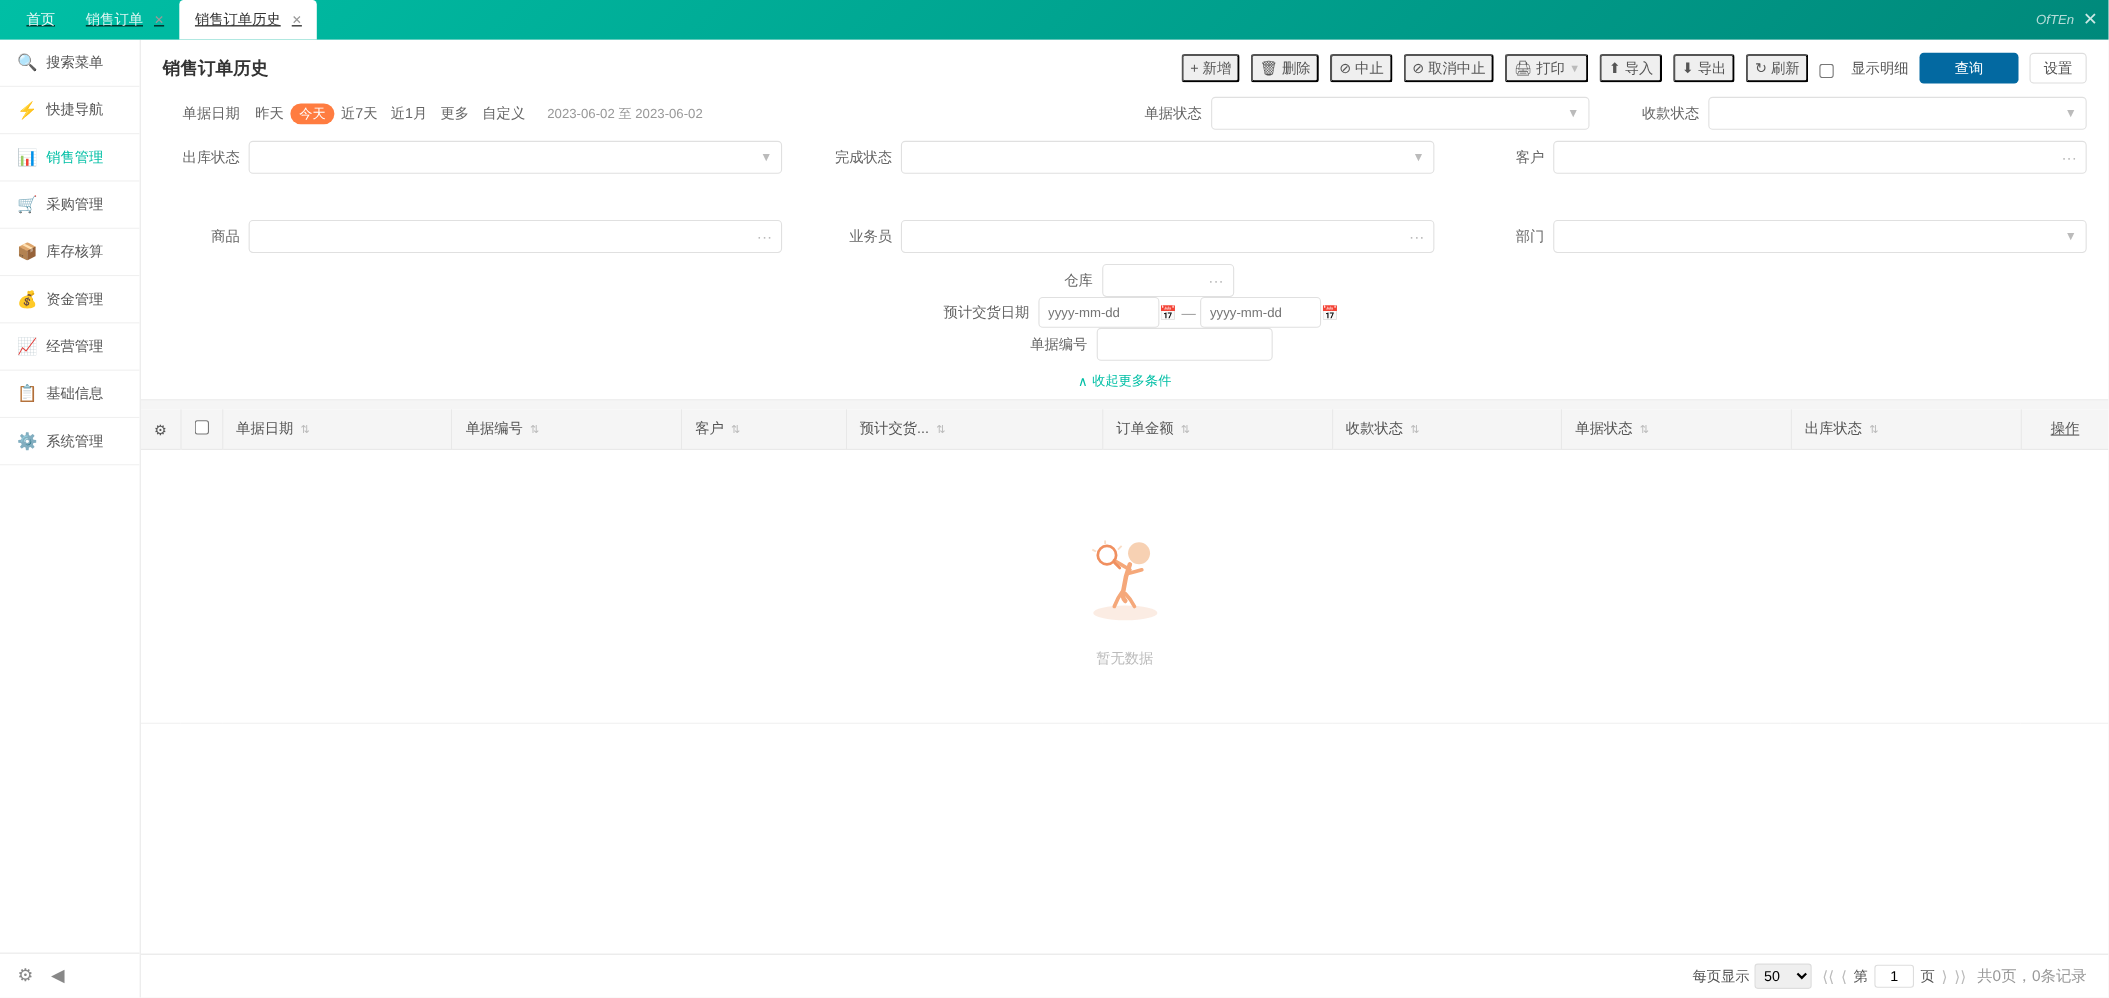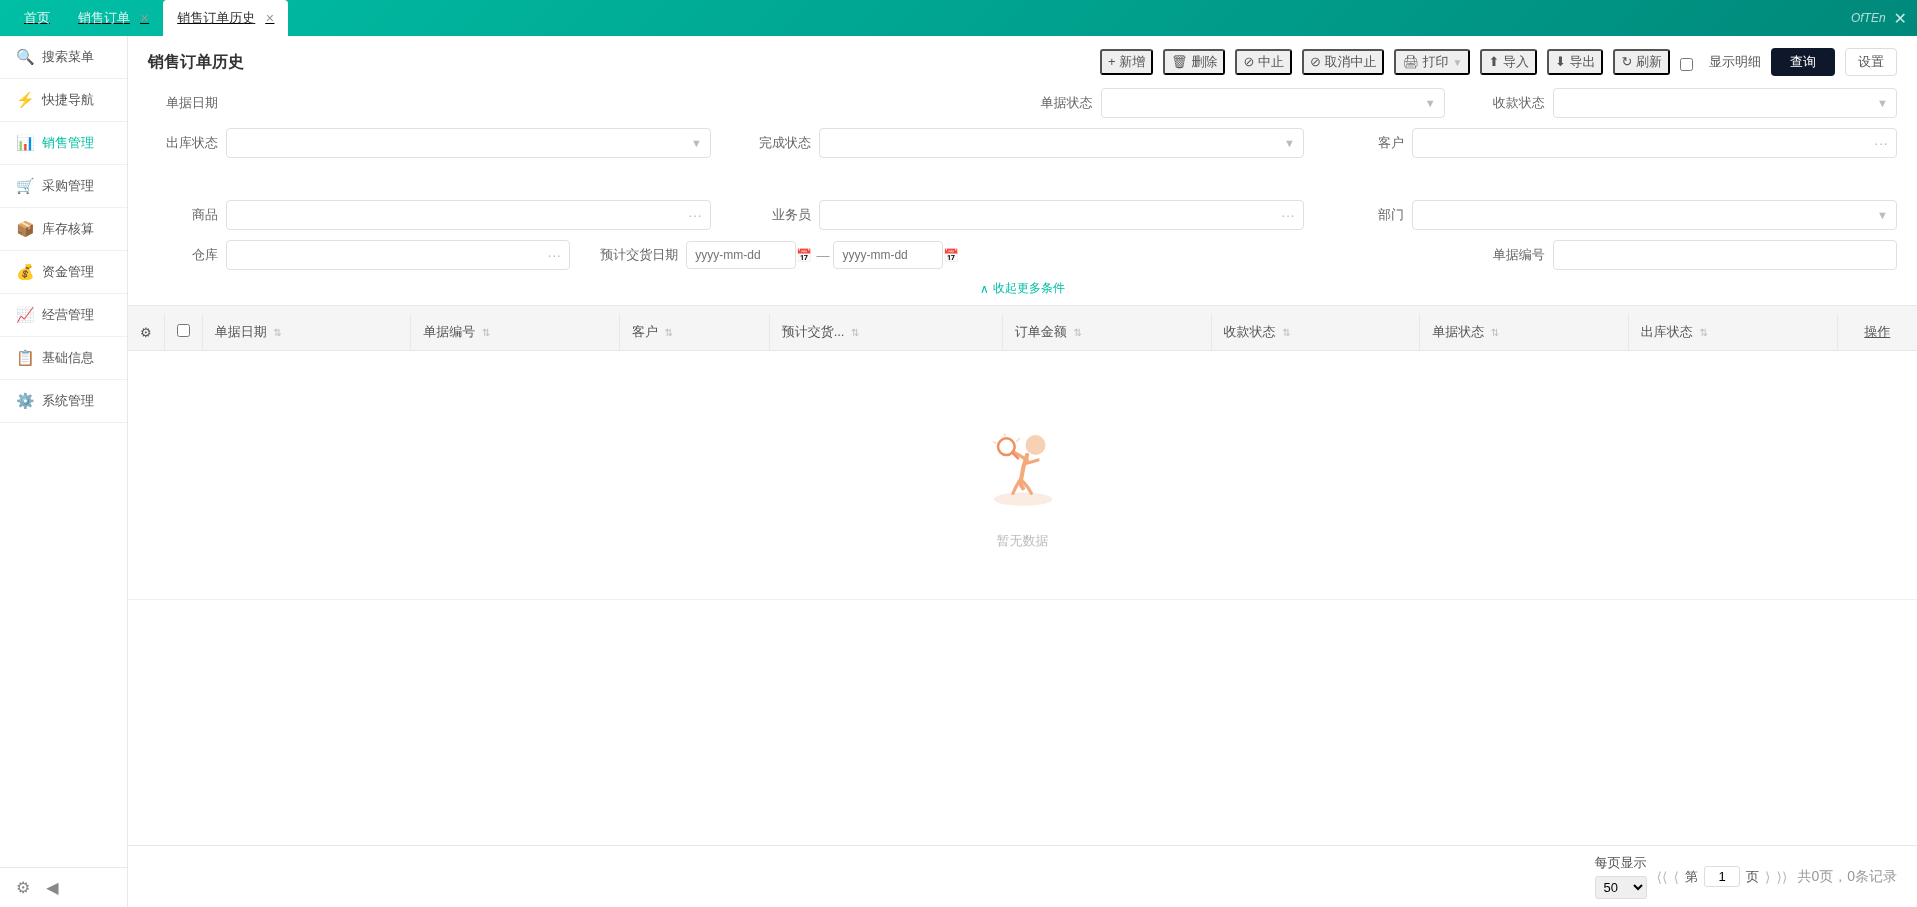--- a/index.html
+++ b/index.html
@@ -141,24 +141,24 @@
       display: flex;
       align-items: center;
       gap: 4px;
       font-size: 13px;
       color: #555;
       cursor: pointer;
       padding: 2px 6px;
       border-radius: 3px;
     }
     .toolbar-btn-primary {
-      background: #0f172a;
+      background: #0369a1;
       color: #fff;
       border: none;
-      padding: 5px 19px;
+      padding: 5px 32px;
       border-radius: 4px;
       font-size: 13px;
       cursor: pointer;
     }
     .toolbar-btn-secondary {
       background: #fff;
       color: #555;
       border: 1px solid #ddd;
       padding: 4px 12px;
       border-radius: 4px;
@@ -334,21 +334,20 @@
       align-items: center;
       justify-content: flex-end;
       gap: 10px;
       font-size: 13px;
       color: #555;
     }
     .per-page-select {
       display: flex;
       align-items: center;
       gap: 4px;
-      flex-direction: column;
     }
     .per-page-select select {
       border: 1px solid #ddd;
       border-radius: 3px;
       padding: 2px 4px;
       font-size: 13px;
       outline: none;
     }
     .pagination {
       display: flex;
@@ -486,20 +485,31 @@
             <span>设置</span>
           </button>
         </div>
       </div>
 
       <div class="filter-area" style="padding: 0; background: transparent; border: none;">
 
         <div class="filter-row" style="margin-bottom: 10px;">
           <div class="filter-item" style="flex: 2;">
             <span class="filter-label">单据日期</span>
+            <div style="display:flex; align-items:center; gap:6px;">
+              <div class="date-options">
+                <span class="date-opt">昨天</span>
+                <span class="date-opt active-badge">今天</span>
+                <span class="date-opt">近7天</span>
+                <span class="date-opt">近1月</span>
+                <span class="date-opt">更多</span>
+                <span class="date-opt">自定义</span>
+              </div>
+              <span class="date-range-text">2023-06-02 至 2023-06-02</span>
+            </div>
           </div>
           <div class="filter-item" style="margin-left:30px;">
             <span class="filter-label">单据状态</span>
             <div class="filter-control" style="min-width:160px;">
               <span class="arrow-icon">▼</span>
             </div>
           </div>
           <div class="filter-item" style="margin-left:30px;">
             <span class="filter-label">收款状态</span>
             <div class="filter-control" style="min-width:160px;">
@@ -543,21 +553,21 @@
             </div>
           </div>
           <div class="filter-item" style="margin-left:30px;">
             <span class="filter-label">部门</span>
             <div class="filter-control" style="flex:1; min-width:160px;">
               <span class="arrow-icon">▼</span>
             </div>
           </div>
         </div>
 
-        <div class="filter-row" style="margin-bottom: 6px;">
+        <div class="filter-row" style="margin-bottom: 6px; flex-direction: column;">
           <div class="filter-item">
             <span class="filter-label">仓库</span>
             <div class="filter-control" style="flex:1; min-width:120px;">
               <span class="dots-icon">···</span>
             </div>
           </div>
           <div class="filter-item" style="margin-left:30px; flex: 2;">
             <span class="filter-label">预计交货日期</span>
             <input class="date-input" placeholder="yyyy-mm-dd" style="">
             <span class="cal-icon">📅</span>

